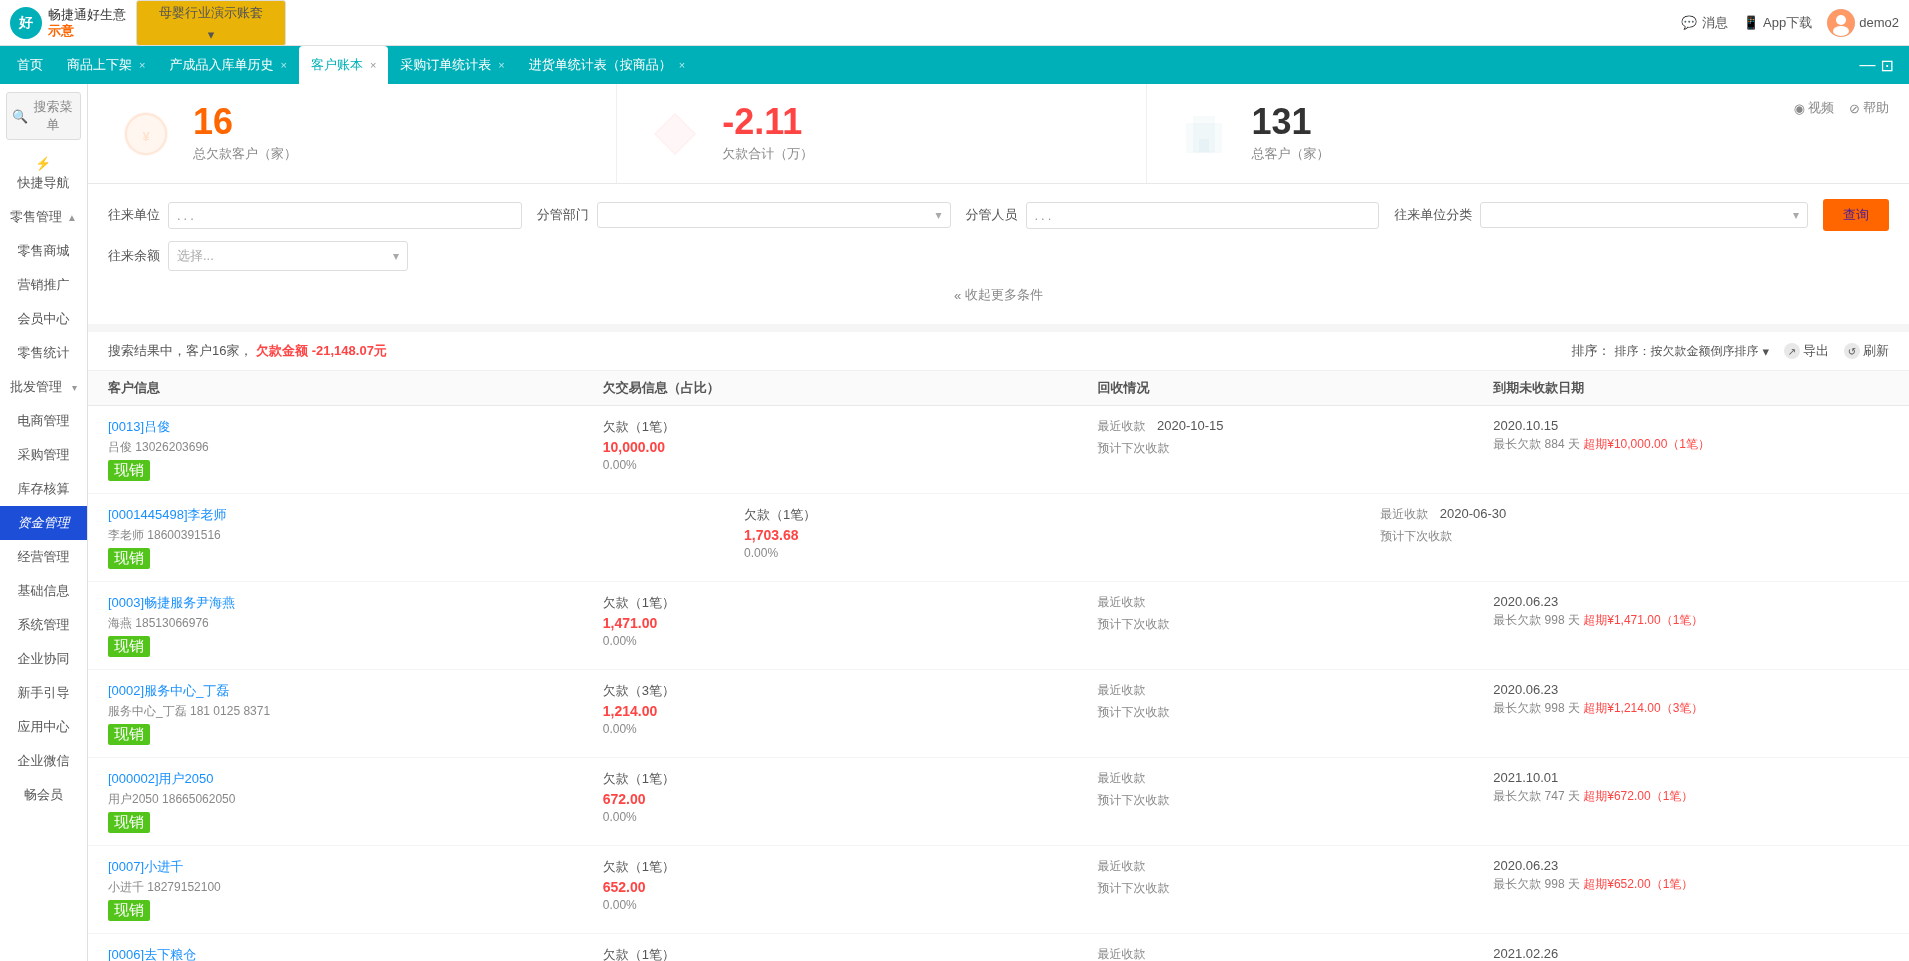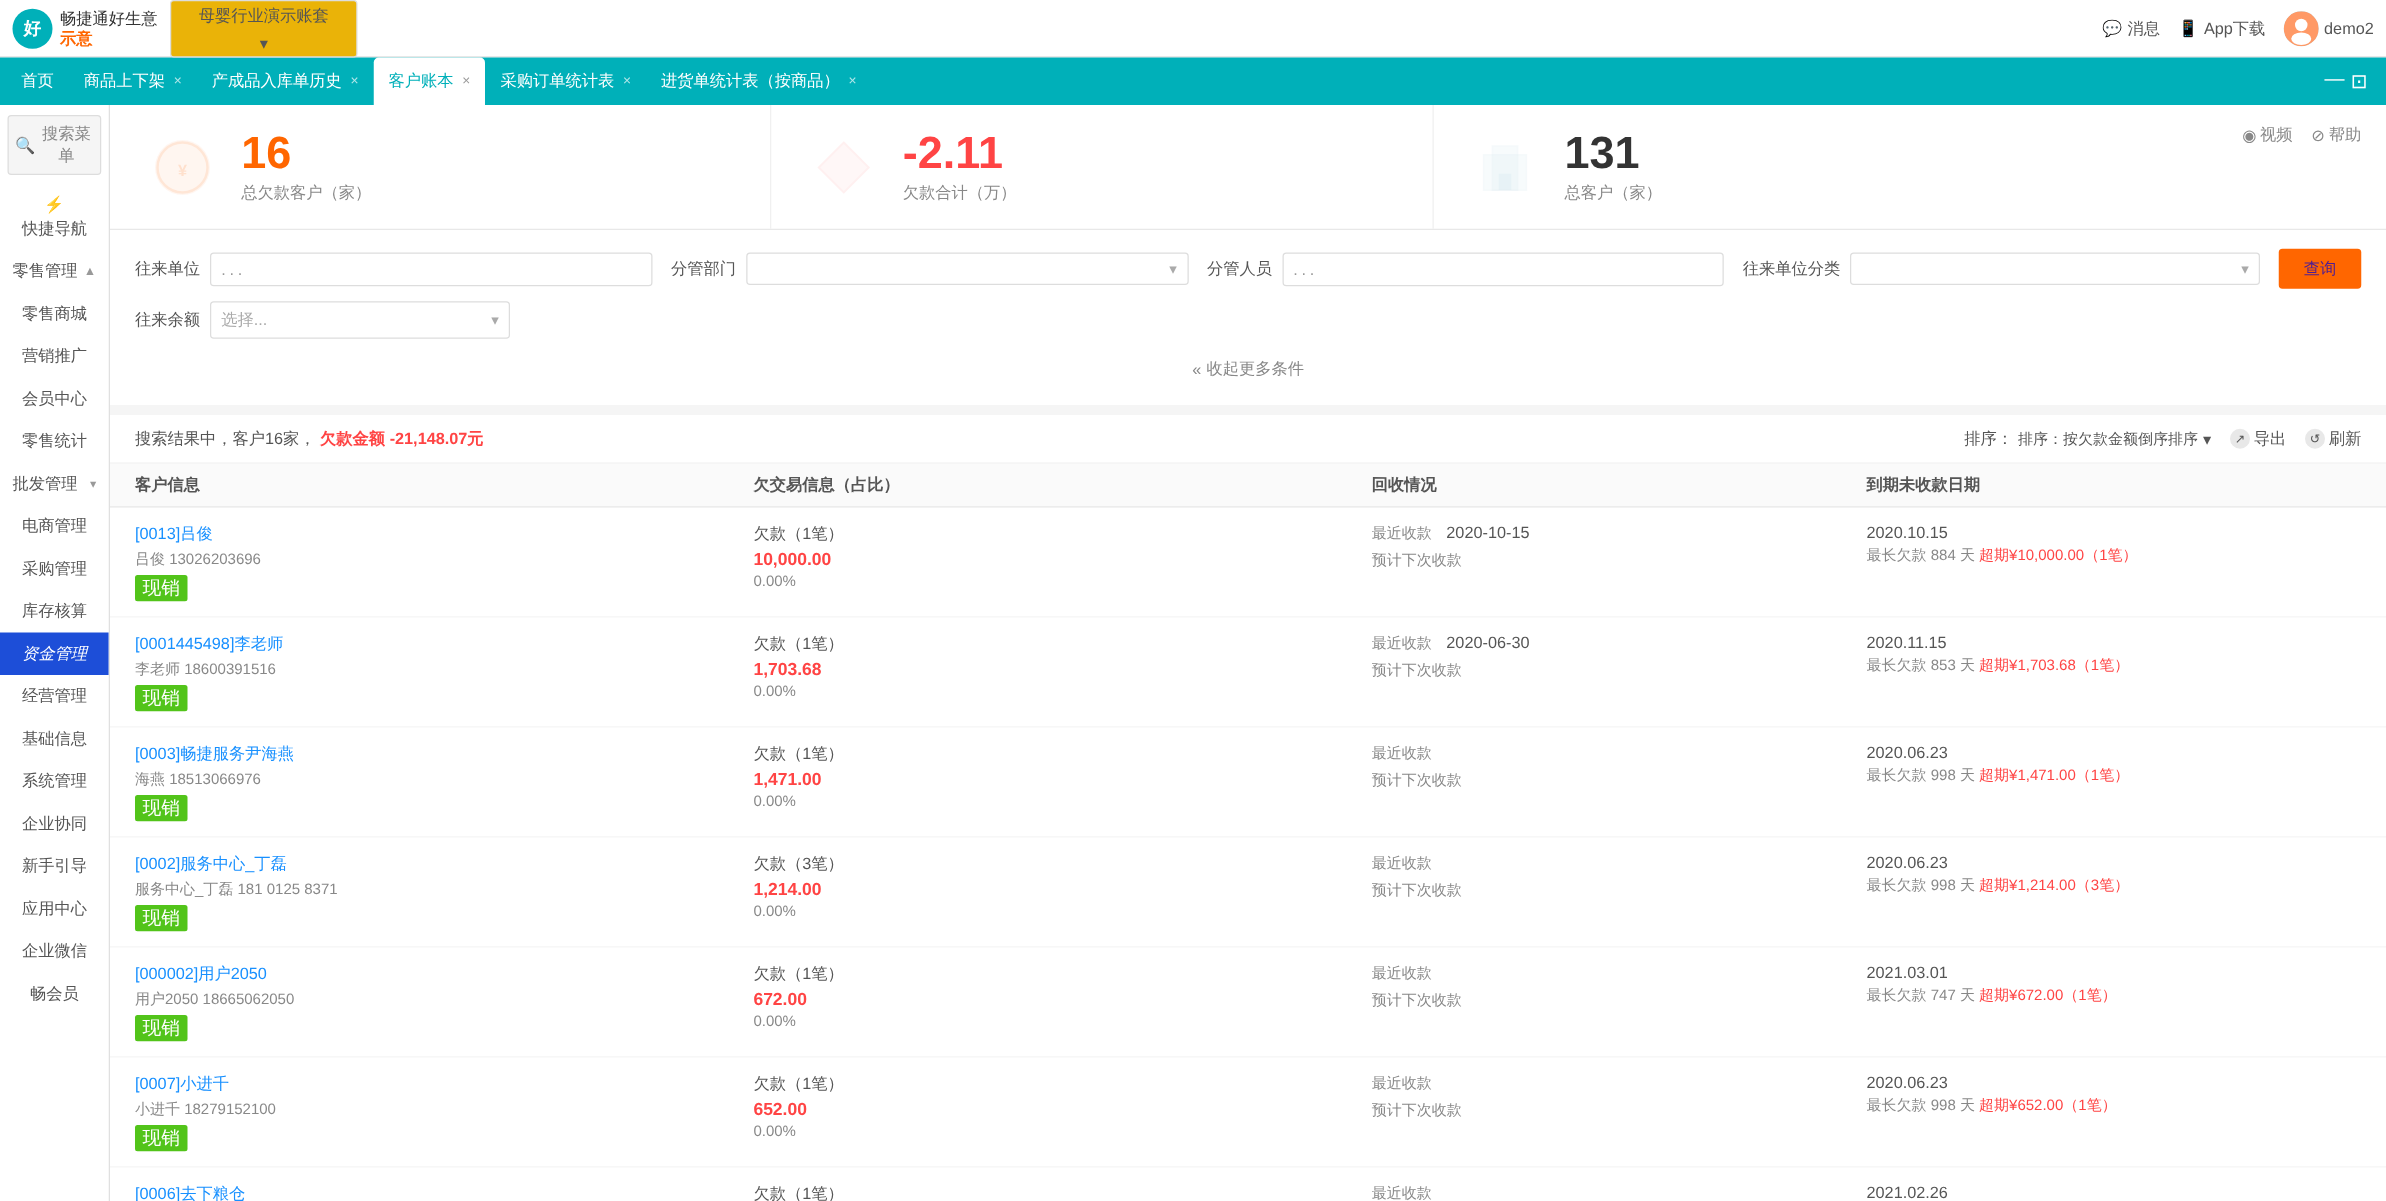--- a/index.html
+++ b/index.html
@@ -412,26 +412,20 @@
       <div class="debt-amount">1,703.68</div>
       <div class="debt-ratio">0.00%</div>
     </div>
     <div class="return-info col-return">
       <div>
         <span class="return-label">最近收款</span>
         <span class="return-date" style="margin-left:8px;">2020-06-30</span>
       </div>
       <div class="return-next">预计下次收款</div>
     </div>
-    <div class="due-info col-due">
-      <div class="due-date">2020.11.15</div>
-      <div class="due-detail">
-        最长欠款 853 天 <span class="overdue-link">超期¥1,703.68（1笔）</span>
-      </div>
-    </div>
   </div>
           <div class="table-row">
     <div class="customer-info col-customer">
       <div class="customer-name">[0003]畅捷服务尹海燕</div>
       <div class="customer-contact">海燕 18513066976</div>
       <span class="customer-tag">现销</span>
     </div>
     <div class="debt-info col-debt">
       <div class="debt-count">欠款（1笔）</div>
       <div class="debt-amount">1,471.00</div>
@@ -488,21 +482,21 @@
       <div class="debt-ratio">0.00%</div>
     </div>
     <div class="return-info col-return">
       <div>
         <span class="return-label">最近收款</span>
         <span class="return-date" style="margin-left:8px;"></span>
       </div>
       <div class="return-next">预计下次收款</div>
     </div>
     <div class="due-info col-due">
-      <div class="due-date">2021.03.01</div>
+      <div class="due-date">2021.10.01</div>
       <div class="due-detail">
         最长欠款 747 天 <span class="overdue-link">超期¥672.00（1笔）</span>
       </div>
     </div>
   </div>
           <div class="table-row">
     <div class="customer-info col-customer">
       <div class="customer-name">[0007]小进千</div>
       <div class="customer-contact">小进千 18279152100</div>
       <span class="customer-tag">现销</span>

